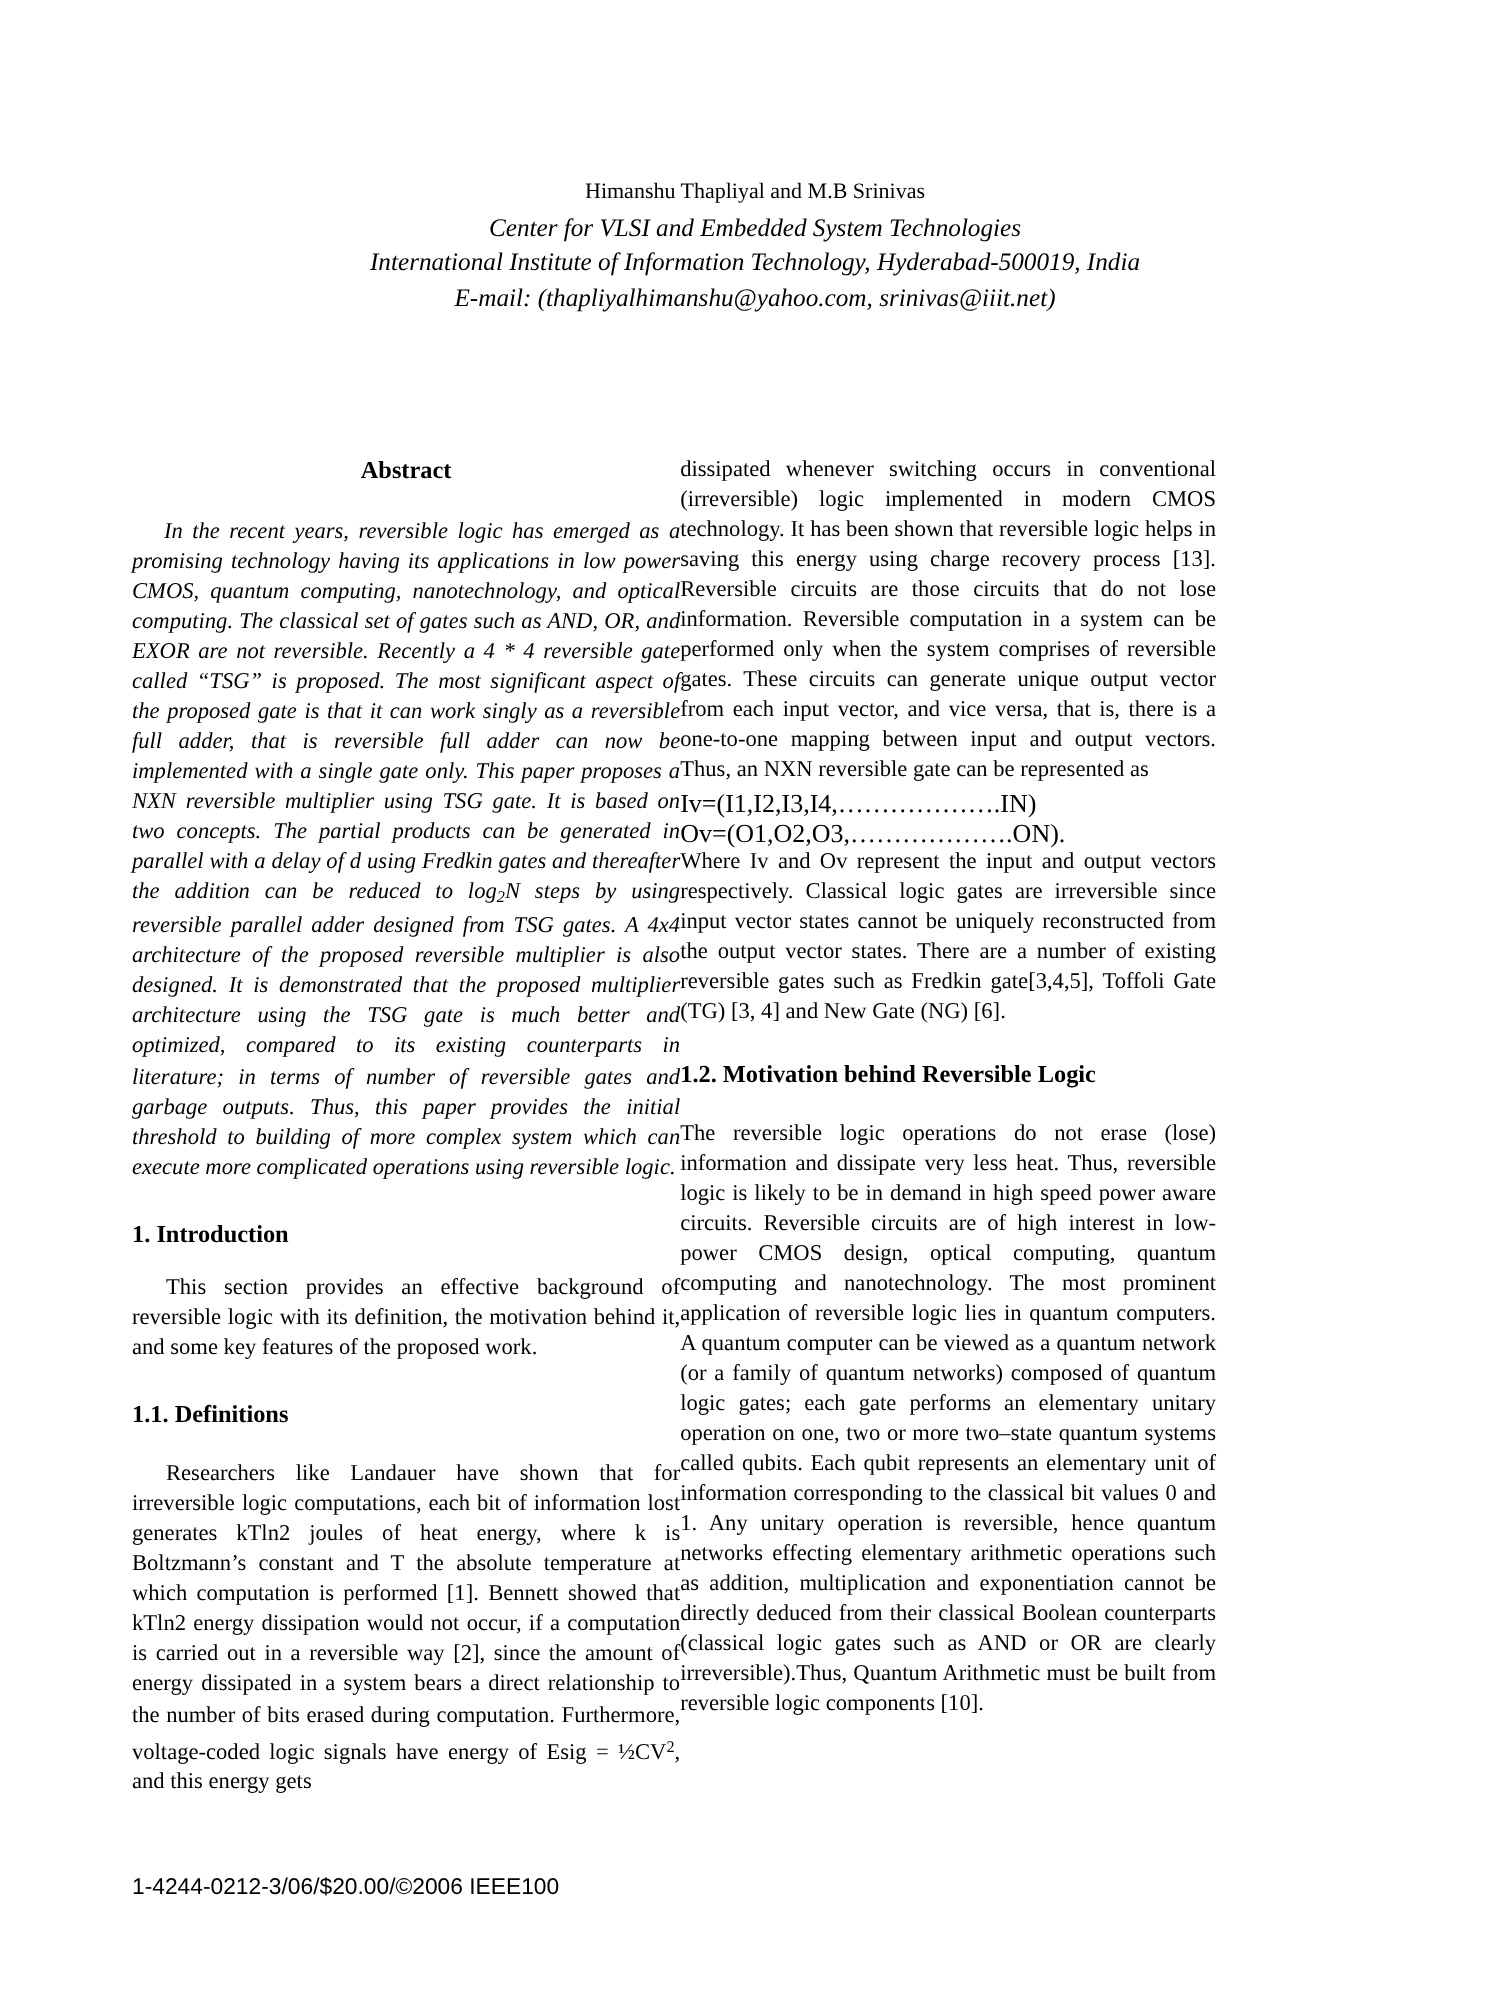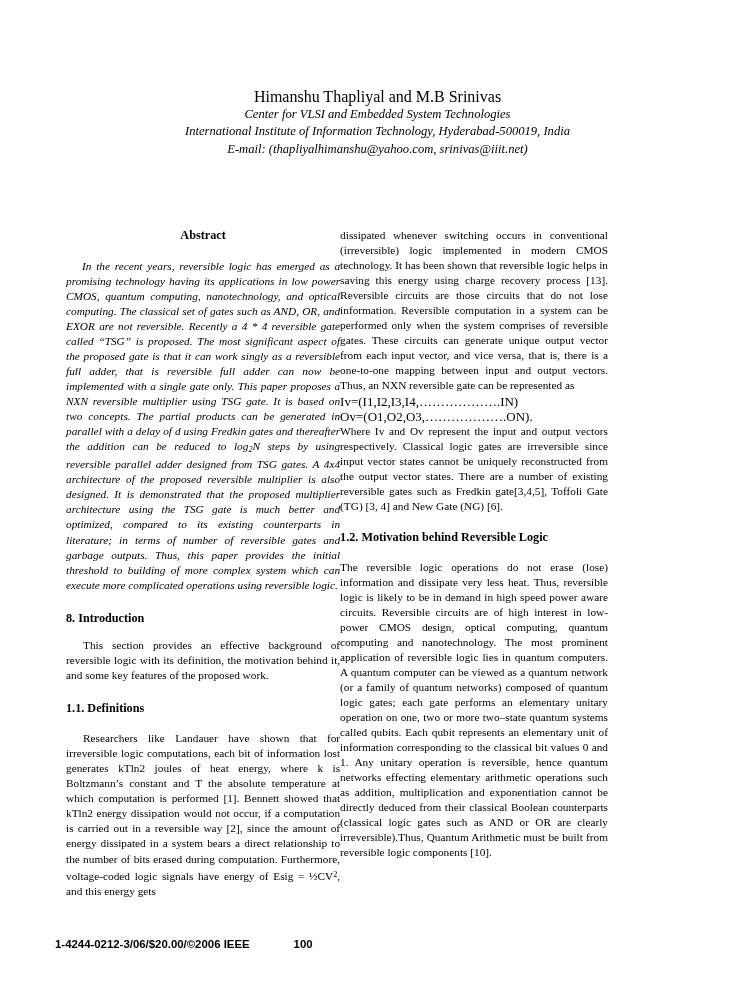--- a/index.html
+++ b/index.html
@@ -30,21 +30,21 @@
     text-align: center;
   }
   .paper-title {
     font-size: 15.2px;
     font-weight: bold;
     letter-spacing: 0.1px;
     line-height: 1.2;
     margin: 0 0 22px 0;
   }
   .authors {
-    font-size: 16px;
+    font-size: 11px;
     line-height: 17.5px;
     margin: 0;
   }
   .affil {
     font-size: 12.6px;
     font-style: italic;
     line-height: 17.5px;
     margin: 0;
   }
   .email {
@@ -117,28 +117,27 @@
     text-align: left;
     margin: 0;
     white-space: nowrap;
   }
   sub { font-size: 0.72em; vertical-align: -0.25em; }
   sup { font-size: 0.72em; vertical-align: 0.42em; }
 
   
   .footer {
     position: absolute;
-    left: 55px;
+    left: 66px;
     top: 938px;
     width: 625px;
     font-family: "Liberation Sans", "DejaVu Sans", sans-serif;
     font-size: 11.4px;
-    font-weight: bold;
+    font-weight: normal;
     display: flex;
-    gap: 44px;
   }
   .footer-copyright { white-space: nowrap; }
   .footer-pageno { }
 </style>
 </head>
 <body>
 
 <div class="page">
 
   <div class="header">
@@ -151,21 +150,21 @@
   <div class="columns">
 
     <div class="col">
 
       <h2 class="abstract-head">Abstract</h2>
 
       <p class="abstract-body"><span>In the recent years, reversible logic has emerged as a promising technology having its applications in low power CMOS, quantum computing, nanotechnology, and optical computing. The classical set of gates such as AND, OR, and EXOR are not reversible.  Recently a 4 * 4 reversible gate called “TSG” is proposed. The most significant aspect of the proposed gate is that it can work singly as a reversible full adder, that is  reversible full adder can now be implemented with a single gate only. This paper proposes a NXN reversible multiplier using TSG gate. It is based on two concepts. The partial products can be generated in parallel with a delay of d using Fredkin gates and thereafter the addition can be reduced to log</span><sub>2</sub><span>N steps by using reversible parallel adder designed from TSG gates.  A 4x4 architecture of the proposed reversible multiplier is also designed. It is demonstrated that the proposed multiplier architecture using the TSG gate is much better and optimized, compared to its  existing counterparts in literature; in terms of number of reversible gates and garbage outputs. Thus, this paper provides the initial threshold to building of more complex system which can execute more complicated operations using reversible logic.</span></p>
 
       <div class="gap-18"></div>
 
-      <h2 class="section-head">8. Introduction</h2>
+      <h2 class="section-head">1. Introduction</h2>
 
       <div class="gap-13"></div>
 
       <p class="body indent">This section provides an effective background of reversible logic with its definition, the motivation behind it, and some key features of the proposed work.</p>
 
       <div class="gap-18"></div>
 
       <h2 class="section-head">1.1. Definitions</h2>
 
       <div class="gap-15"></div>

